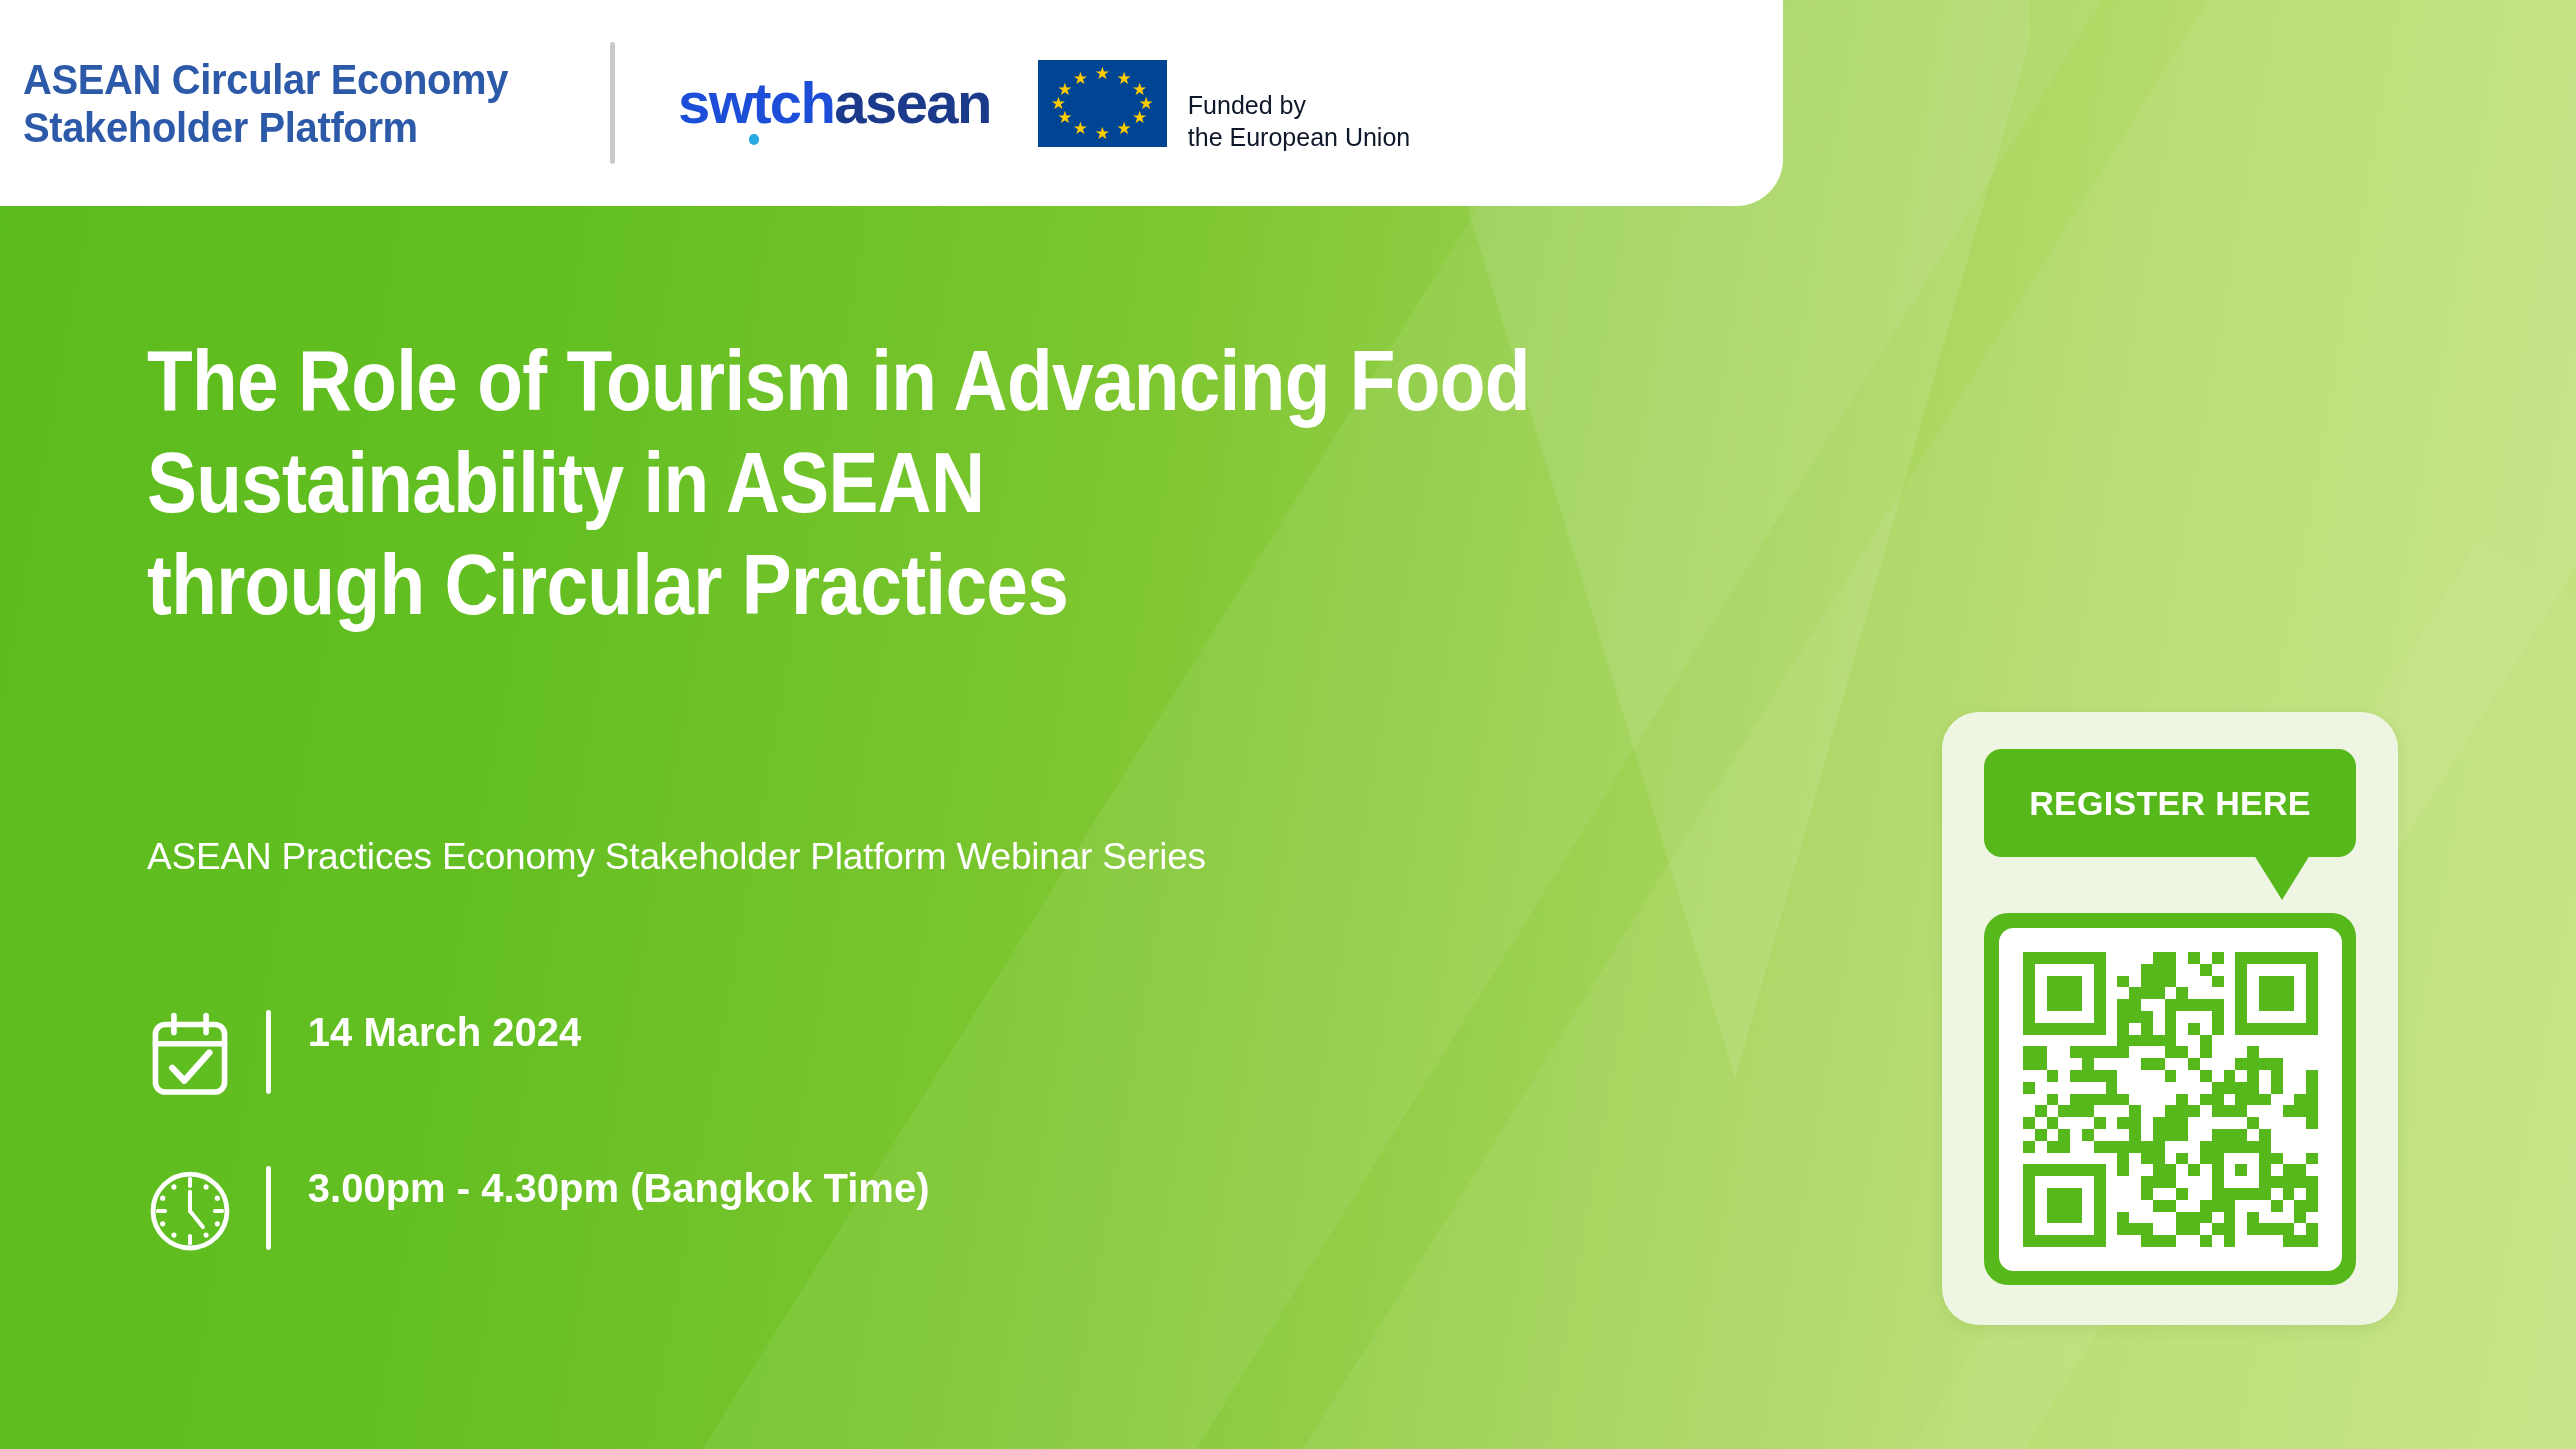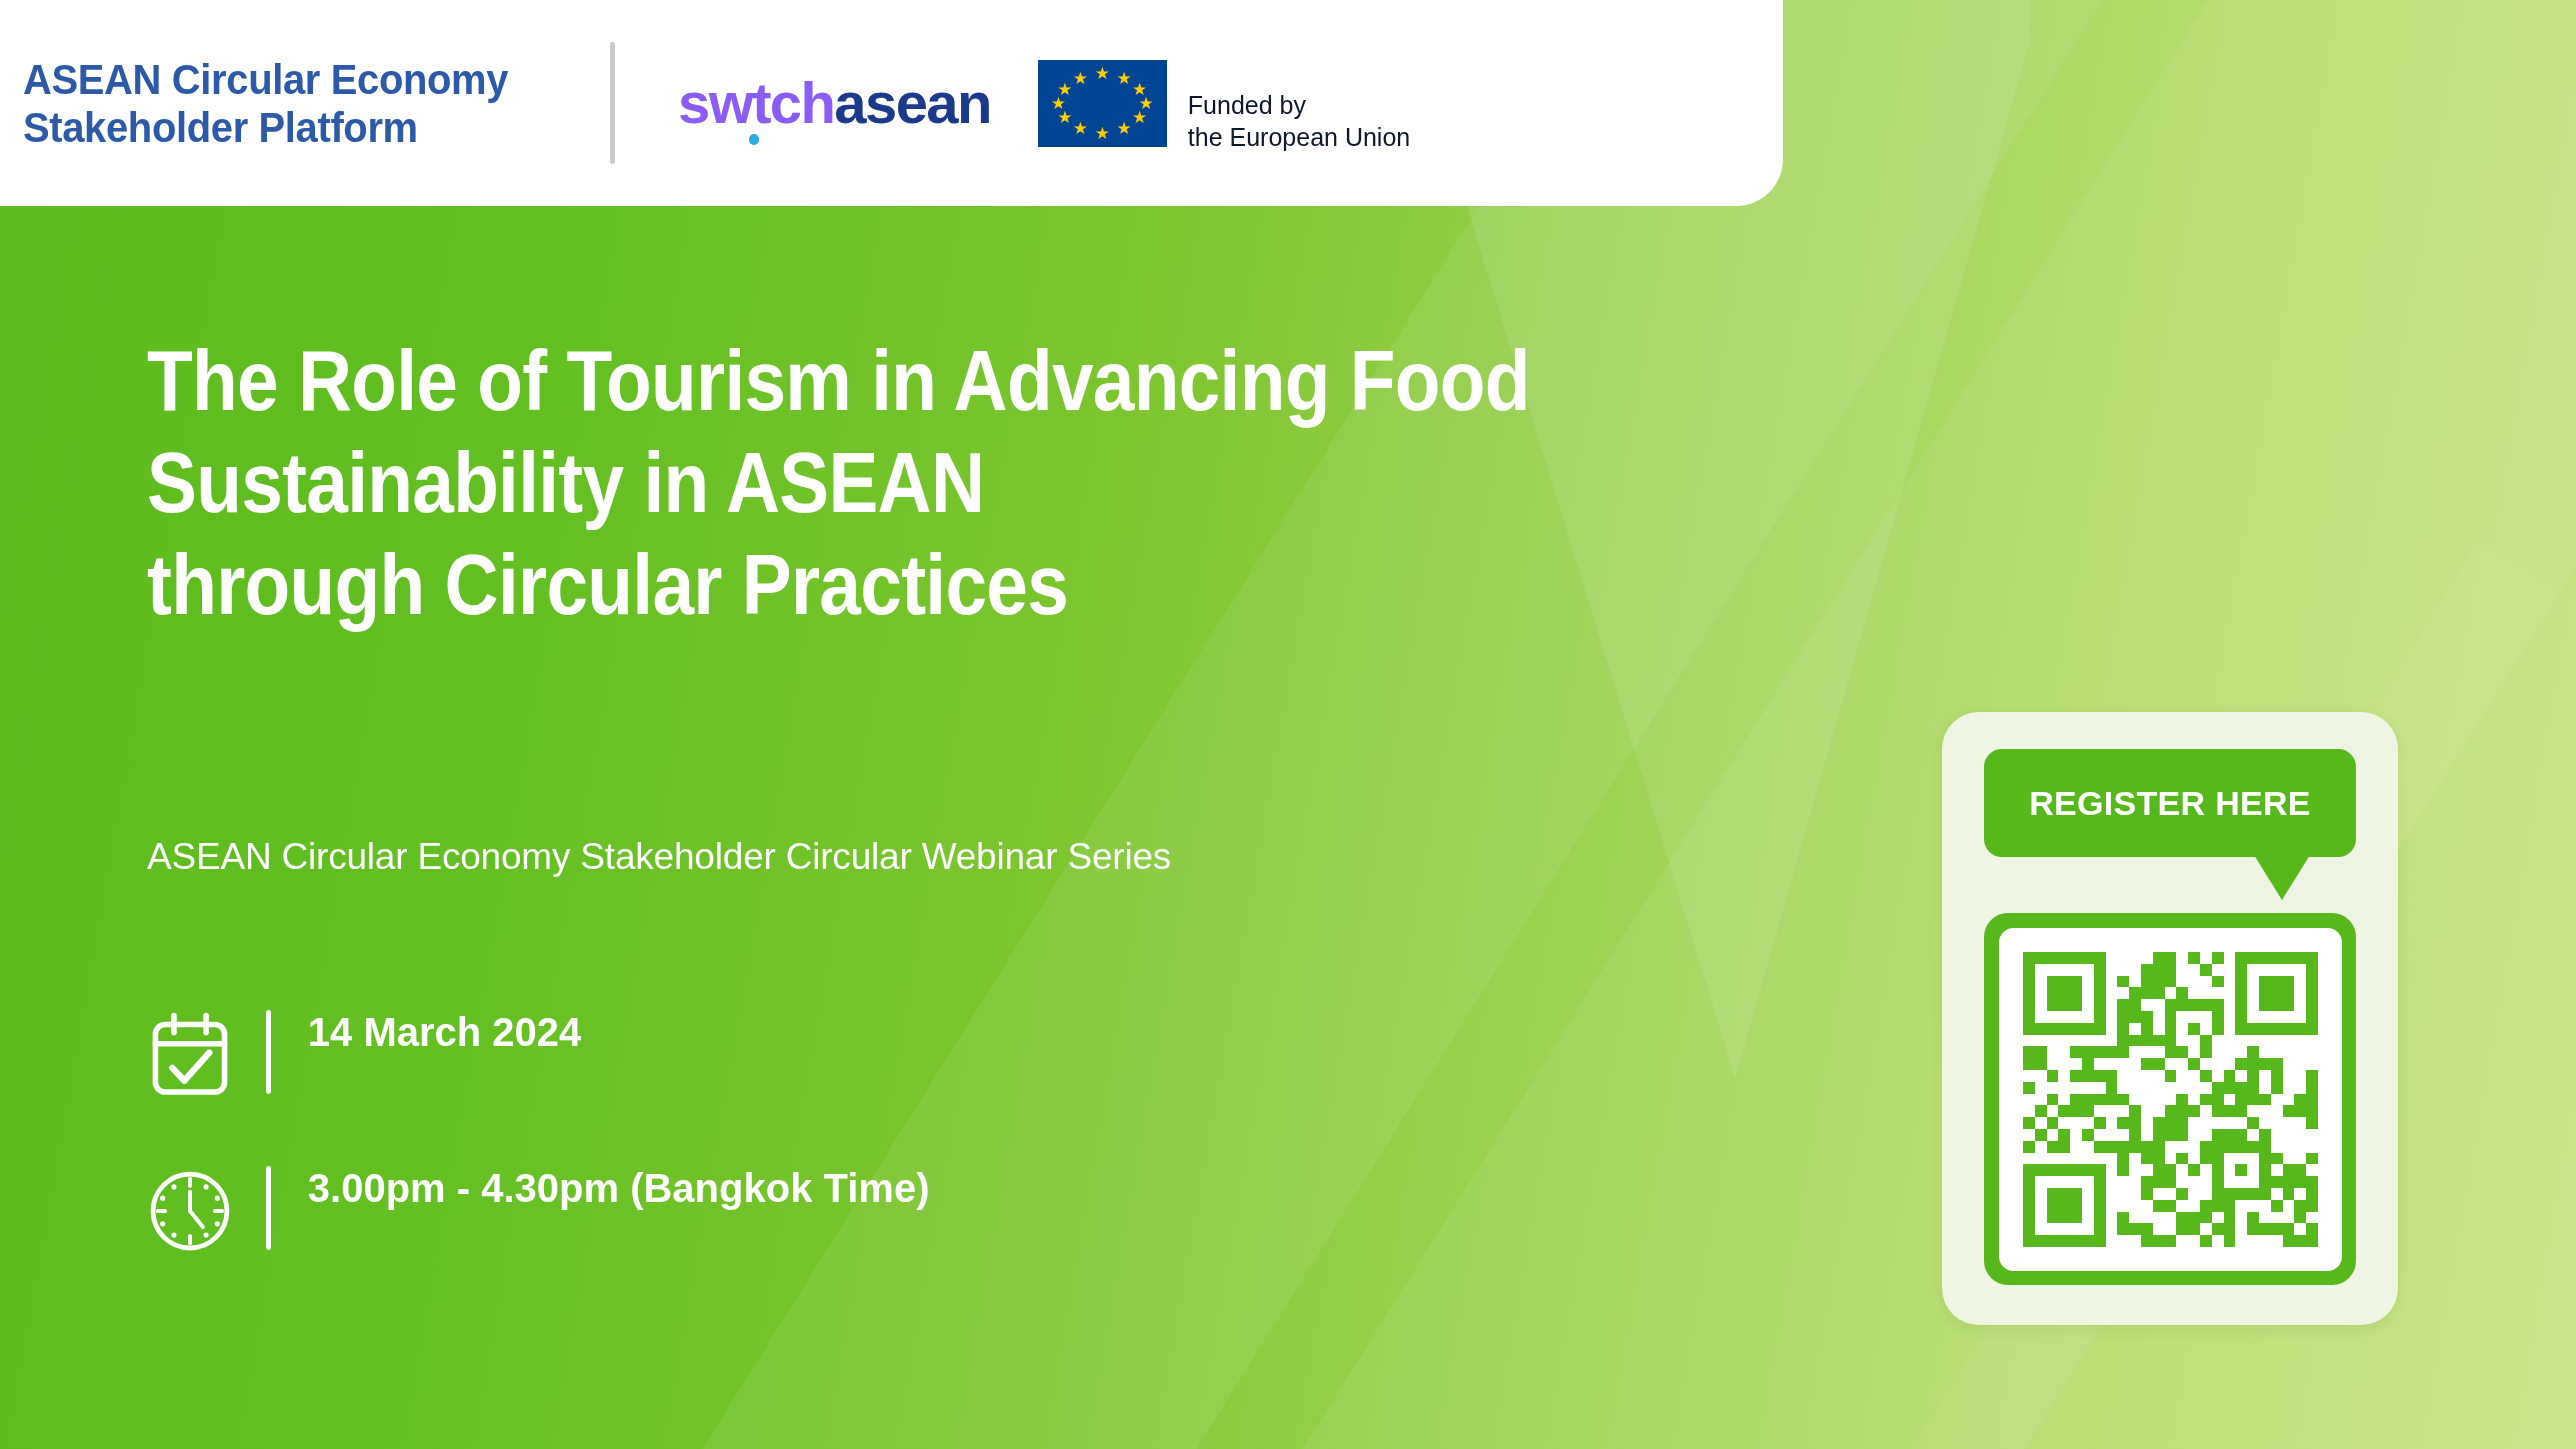--- a/index.html
+++ b/index.html
@@ -24,21 +24,21 @@
   .asean-logo svg{display:block;width:161px;height:161px;}
 
   .acesp-title{margin-left:22.5px;color:#2c5aa8;font-weight:bold;font-size:43px;
       line-height:1.12;letter-spacing:-0.4px;transform:scaleX(0.93);transform-origin:left center;white-space:nowrap;}
   .acesp-title span{display:block;}
 
   .hdr-divider{width:4.8px;height:122px;background:#c9c9c9;margin-left:66px;flex:0 0 auto;border-radius:2.4px;}
 
   .switch-logo{margin-left:63px;font-weight:bold;font-size:58px;letter-spacing:-1.6px;
       white-space:nowrap;flex:0 0 auto;position:relative;line-height:1;}
-  .sw-a{color:#8b5cf6;}
+  .sw-a{color:#1d4ed8;}
   .sw-b{color:#1b3a8c;}
   .sw-dot{position:absolute;width:10.5px;height:10.5px;border-radius:50%;background:#29abe2;
       left:71px;top:60px;}
 
   .eu-block{display:flex;align-items:center;margin-left:47px;flex:0 0 auto;}
   .eu-flag{width:129px;height:87px;background:#004494;position:relative;flex:0 0 auto;}
   .eu-flag .star{position:absolute;color:#ffcc00;font-size:17px;line-height:1;
       transform:translate(-50%,-50%);}
   .eu-text{margin-left:21px;color:#0f172a;font-weight:normal;font-size:25px;line-height:1.30;white-space:nowrap;margin-top:36px;}
   .eu-text span{display:block;}
@@ -129,21 +129,21 @@
 
     </div>
   </div>
 
   <div class="headline">
     <span class="l">The Role of Tourism in Advancing Food</span>
     <span class="l">Sustainability in ASEAN</span>
     <span class="l">through Circular Practices</span>
   </div>
 
-  <div class="subtitle">ASEAN Circular Economy Stakeholder Circular Webinar Series</div>
+  <div class="subtitle">ASEAN Practices Economy Stakeholder Platform Webinar Series</div>
 
   <div class="meta">
 
     <div class="meta-row">
       <div class="meta-icon">
         <svg viewBox="0 0 112 112">
           <g fill="none" stroke="#ffffff" stroke-width="7" stroke-linecap="round" stroke-linejoin="round">
             <rect x="13" y="18" width="86" height="84" rx="12"></rect>
             <line x1="13" y1="42" x2="99" y2="42"></line>
             <line x1="36" y1="7" x2="36" y2="28"></line>

